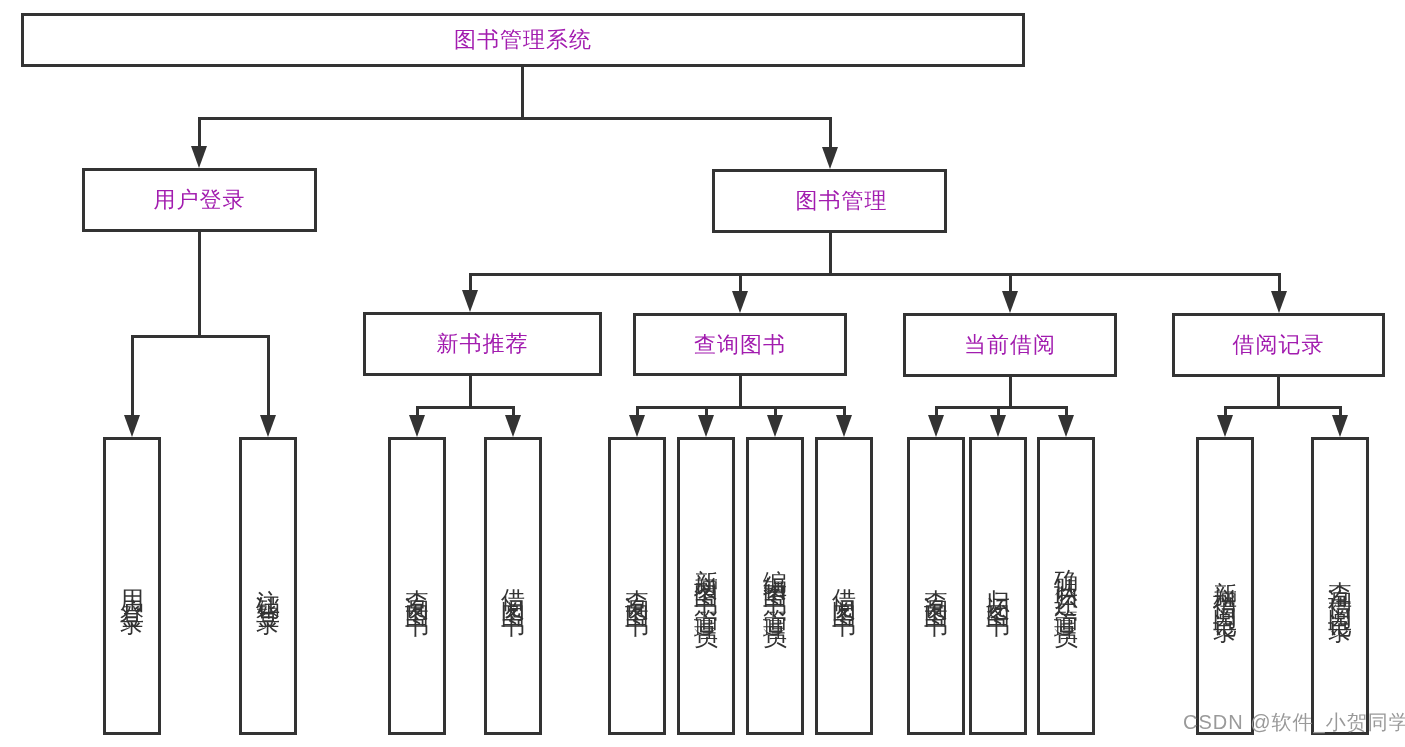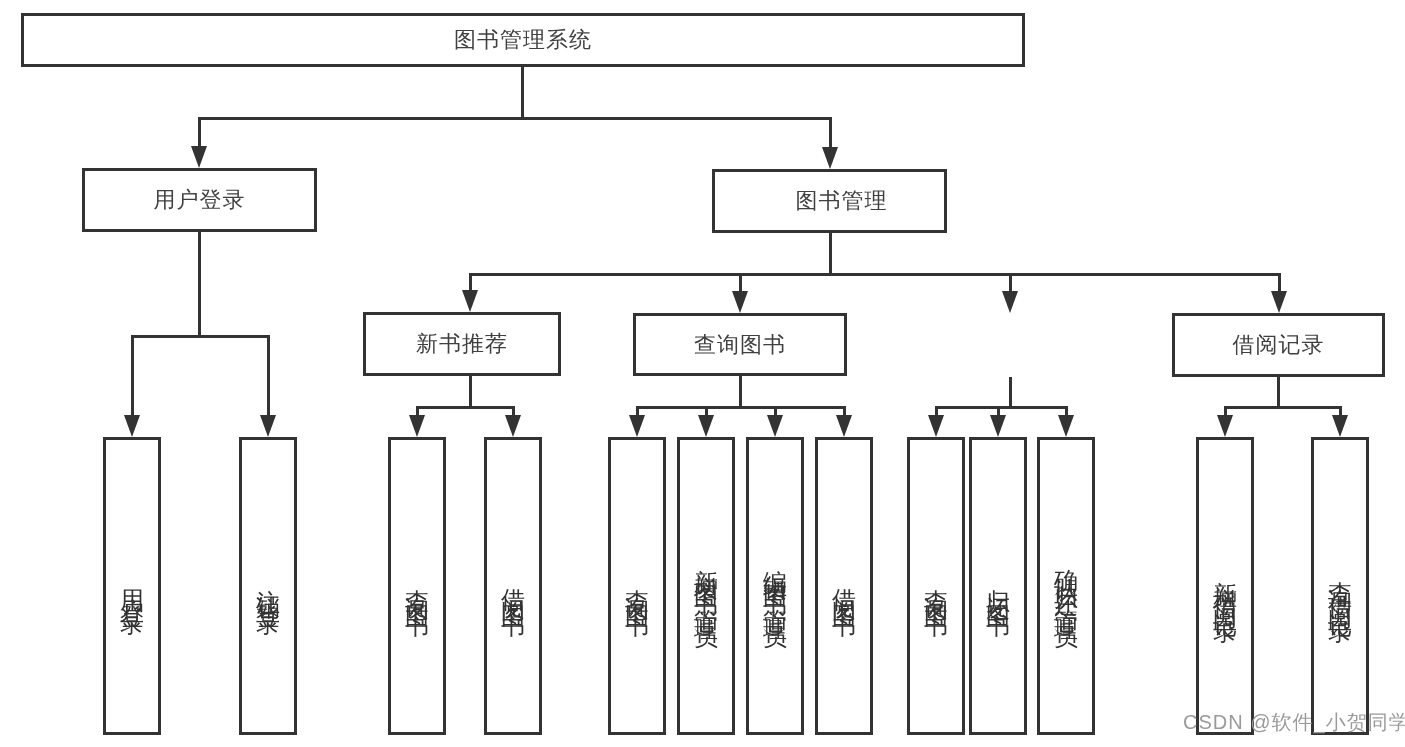--- a/index.html
+++ b/index.html
@@ -15,21 +15,21 @@
   .box {
     position: absolute;
     box-sizing: border-box;
     border: 3px solid #333333;
     background: #ffffff;
     display: flex;
     align-items: center;
     justify-content: center;
     font-size: 22px;
     letter-spacing: 1px;
-    color: #404040;
+    color: #a21caf;
     white-space: nowrap;
   }
   .leaf {
     position: absolute;
     box-sizing: border-box;
     border: 3px solid #333333;
     background: #ffffff;
     top: 437px;
     width: 58px;
     height: 298px;
@@ -89,22 +89,23 @@
   <div class="hline" style="left:469px; top:273px; width:812px;"></div>
   <div class="vline" style="left:469px; top:273px; height:21px;"></div>
   <div class="ah" style="left:462px; top:290px;"></div>
   <div class="vline" style="left:739px; top:273px; height:22px;"></div>
   <div class="ah" style="left:732px; top:291px;"></div>
   <div class="vline" style="left:1009px; top:273px; height:22px;"></div>
   <div class="ah" style="left:1002px; top:291px;"></div>
   <div class="vline" style="left:1278px; top:273px; height:22px;"></div>
   <div class="ah" style="left:1271px; top:291px;"></div>
 
-  <div class="box" style="left:363px; top:312px; width:198px; height:64px;">新书推荐</div>
+  <div class="box" style="left:363px; top:312px; width:239px; height:64px;">新书推荐</div>
   <div class="box" style="left:633px; top:313px; width:214px; height:63px;">查询图书</div>
+  <div class="box" style="left:903px; top:313px; width:214px; height:64px;">当前借阅</div>
   <div class="box" style="left:1172px; top:313px; width:213px; height:64px;">借阅记录</div>
 
   <div class="vline" style="left:469px; top:376px; height:33px;"></div>
   <div class="hline" style="left:416px; top:406px; width:99px;"></div>
   <div class="vline" style="left:416px; top:406px; height:13px;"></div>
   <div class="ah" style="left:409px; top:415px;"></div>
   <div class="vline" style="left:512px; top:406px; height:13px;"></div>
   <div class="ah" style="left:505px; top:415px;"></div>
 
   <div class="vline" style="left:739px; top:376px; height:33px;"></div>

